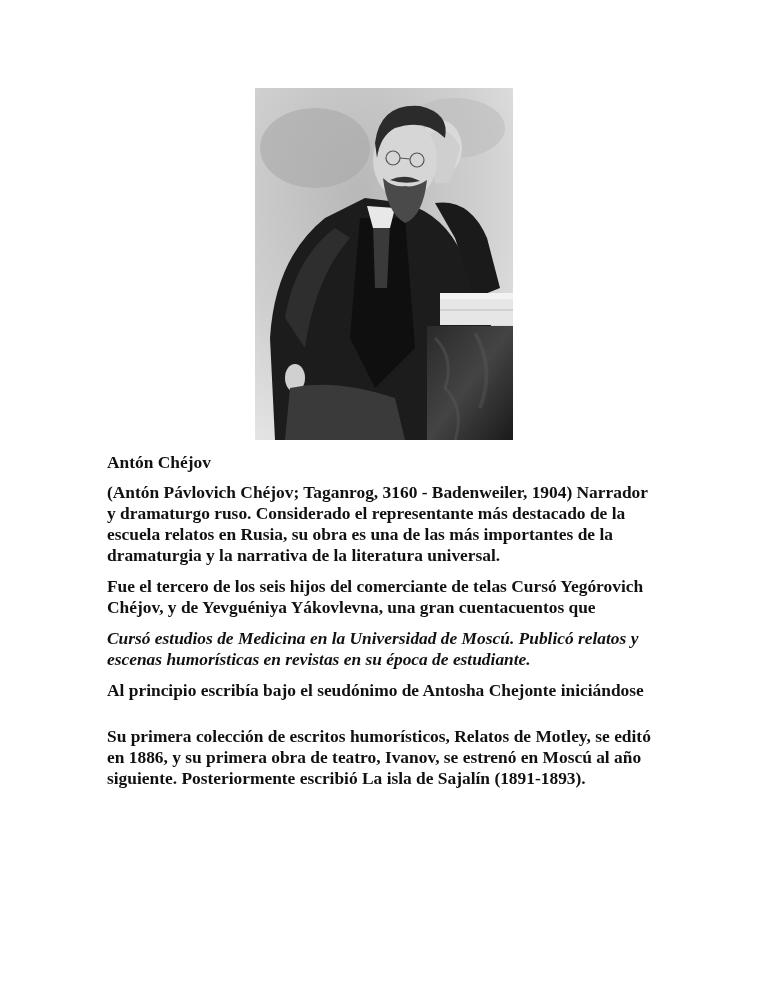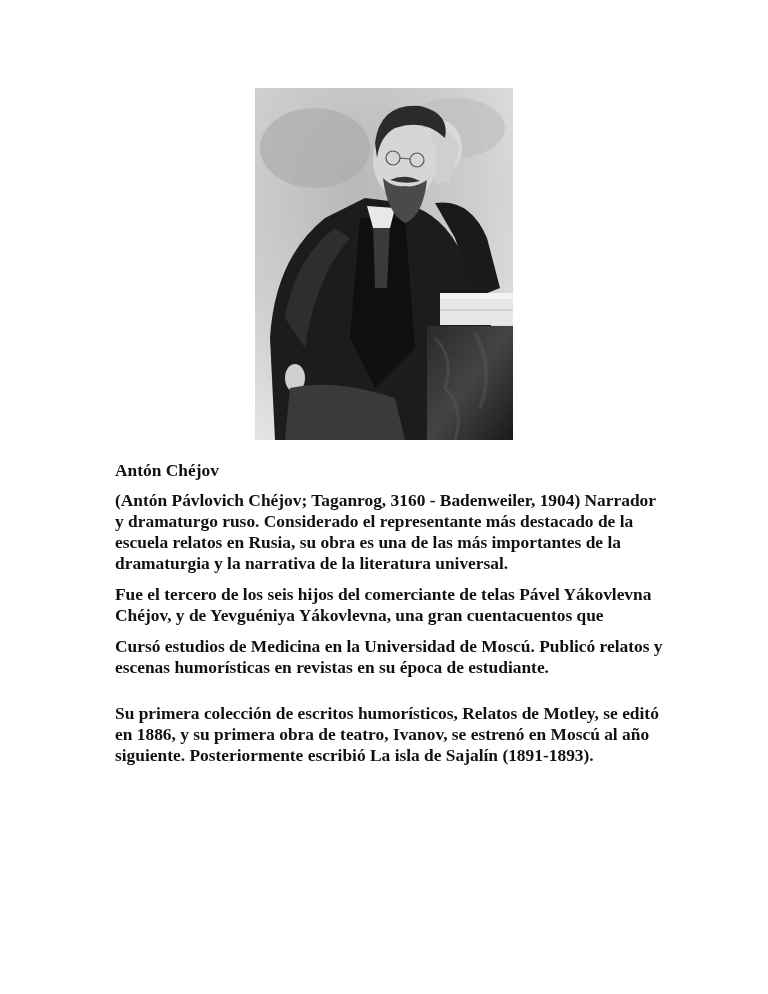--- a/index.html
+++ b/index.html
@@ -28,26 +28,26 @@
     .content {
       position: absolute;
       left: 107px;
       top: 452px;
       width: 580px;
       font-weight: bold;
       font-size: 17.4px;
       line-height: 21px;
     }
     .content p {
-      margin: 8px;
+      margin: 0;
     }
     .title { margin-bottom: 9px !important; }
     .p1 { margin-bottom: 10px !important; }
     .p2 { margin-bottom: 10px !important; }
-    .p3 { margin-bottom: 10px !important; }
+    .p3 { margin-bottom: 10px !important; font-style: italic; }
     .p4 { margin-bottom: 25px !important; }
     .line { display: block; white-space: nowrap; }
   </style>
 </head>
 <body>
 
 <div class="portrait" title="Retrato en blanco y negro de Antón Chéjov apoyado sobre una mesa con libros">
   <svg viewBox="0 0 258 352" xmlns="http://www.w3.org/2000/svg">
     <defs>
       <radialGradient id="bg" cx="40%" cy="30%" r="80%">
@@ -111,30 +111,31 @@
   <p class="title">Antón Chéjov</p>
 
   <p class="p1">
     <span class="line">(Antón Pávlovich Chéjov; Taganrog, 3160 - Badenweiler, 1904) Narrador</span>
     <span class="line">y dramaturgo ruso. Considerado el representante más destacado de la</span>
     <span class="line">escuela relatos en Rusia, su obra es una de las más importantes de la</span>
     <span class="line">dramaturgia y la narrativa de la literatura universal.</span>
   </p>
 
   <p class="p2">
-    <span class="line">Fue el tercero de los seis hijos del comerciante de telas Pável Yákovlevna</span>
+    <span class="line">Fue el tercero de los seis hijos del comerciante de telas Cursó Yegórovich</span>
     <span class="line">Chéjov, y de Yevguéniya Yákovlevna, una gran cuentacuentos que</span>
   </p>
 
   <p class="p3">
     <span class="line">Cursó estudios de Medicina en la Universidad de Moscú. Publicó relatos y</span>
     <span class="line">escenas humorísticas en revistas en su época de estudiante.</span>
   </p>
 
   <p class="p4">
+    <span class="line">Al principio escribía bajo el seudónimo de Antosha Chejonte iniciándose</span>
   </p>
 
   <p class="p5">
     <span class="line">Su primera colección de escritos humorísticos, Relatos de Motley, se editó</span>
     <span class="line">en 1886, y su primera obra de teatro, Ivanov, se estrenó en Moscú al año</span>
     <span class="line">siguiente. Posteriormente escribió La isla de Sajalín (1891-1893).</span>
   </p>
 </div>
 
 </body></html>

